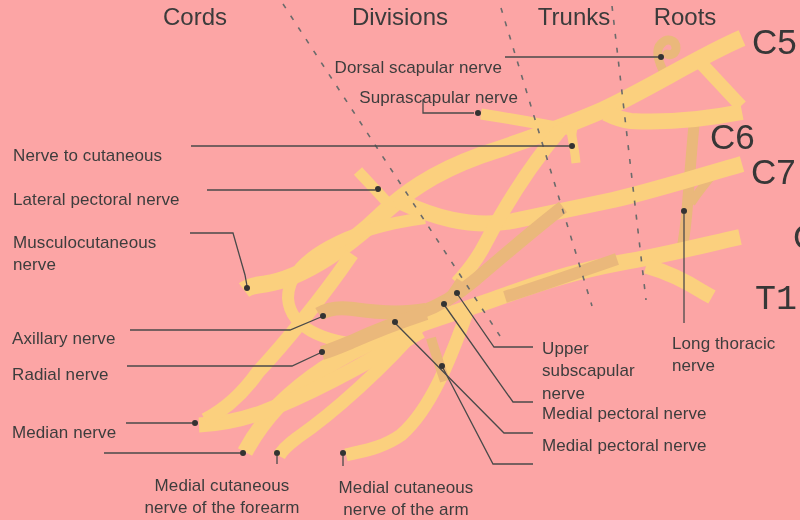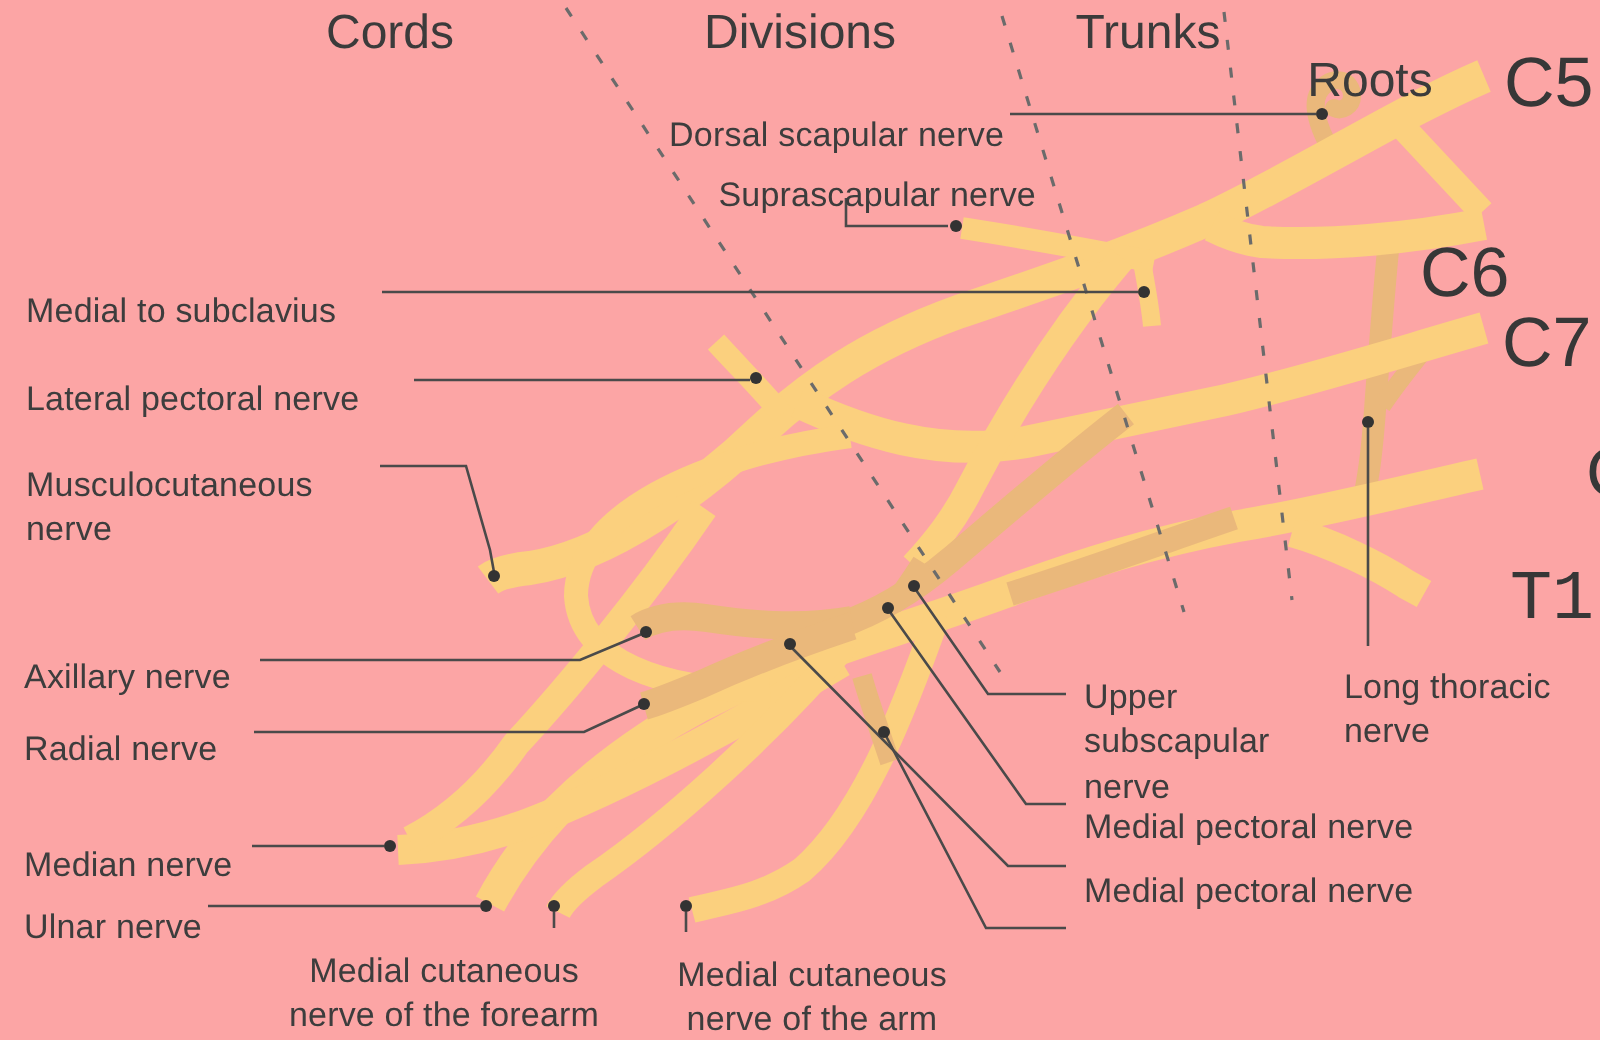--- a/index.html
+++ b/index.html
@@ -99,38 +99,37 @@
       <circle cx="684" cy="211" r="3"></circle>
       <circle cx="444" cy="304" r="3"></circle>
       <circle cx="395" cy="322" r="3"></circle>
       <circle cx="442" cy="366" r="3"></circle>
     </g>
   </svg>
 
   <div class="hdr" style="left:195px;top:3px;">Cords</div>
   <div class="hdr" style="left:400px;top:3px;">Divisions</div>
   <div class="hdr" style="left:574px;top:3px;">Trunks</div>
-  <div class="hdr" style="left:685px;top:3px;margin-top:24px;">Roots</div>
+  <div class="hdr" style="left:685px;top:3px;">Roots</div>
 
   <div class="root" style="left:752px;top:22px;">C5</div>
   <div class="root" style="left:710px;top:101px;margin-top:16px;">C6</div>
   <div class="root" style="left:751px;top:152px;">C7</div>
   <div class="root" style="left:751px;top:217px;margin-left:42px;">C8</div>
   <div class="root" style="left:755px;top:280px;font-family:Liberation Mono, monospace;">T1</div>
 
   <div class="lbl anchor-r" style="left:502px;top:46px;">Dorsal scapular nerve</div>
   <div class="lbl anchor-r" style="left:518px;top:76px;">Suprascapular nerve</div>
-  <div class="lbl" style="left:13px;top:134px;">Medial to subclavius</div>
+  <div class="lbl" style="left:13px;top:134px;">Nerve to cutaneous</div>
   <div class="lbl" style="left:13px;top:178px;">Lateral pectoral nerve</div>
   <div class="lbl" style="left:13px;top:221px;">Musculocutaneous
 nerve</div>
   <div class="lbl" style="left:12px;top:317px;">Axillary nerve</div>
   <div class="lbl" style="left:12px;top:353px;">Radial nerve</div>
   <div class="lbl" style="left:12px;top:411px;">Median nerve</div>
-  <div class="lbl" style="left:12px;top:442px;">Ulnar nerve</div>
   <div class="lbl anchor-c" style="left:222px;top:464px;">Medial cutaneous
 nerve of the forearm</div>
   <div class="lbl anchor-c" style="left:406px;top:466px;">Medial cutaneous
 nerve of the arm</div>
   <div class="lbl" style="left:542px;top:327px;">Upper
 subscapular
 nerve</div>
   <div class="lbl" style="left:672px;top:322px;">Long thoracic
 nerve</div>
   <div class="lbl" style="left:542px;top:392px;">Medial pectoral nerve</div>

